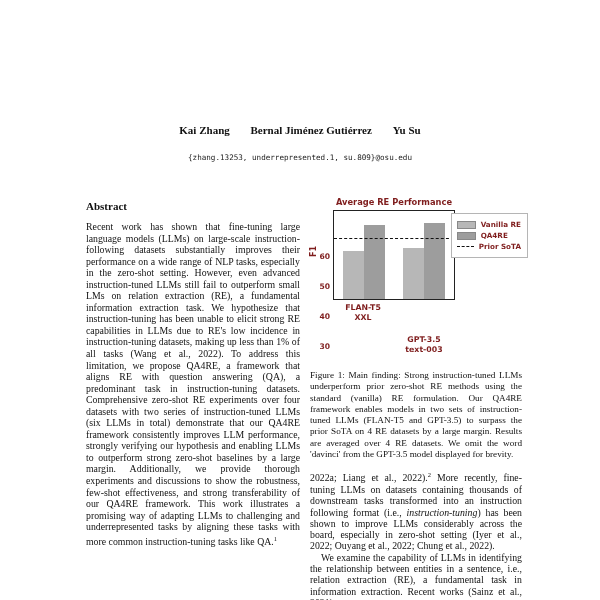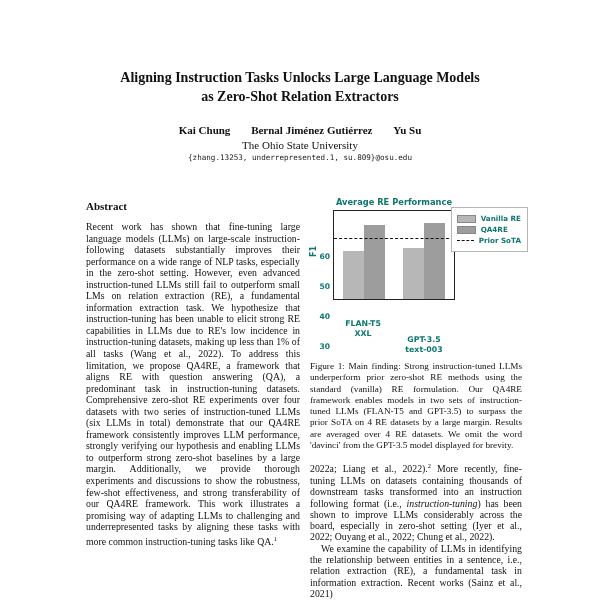--- a/index.html
+++ b/index.html
@@ -15,60 +15,55 @@
   .email{position:absolute;top:153px;left:60px;width:480px;text-align:center;
          font-family:"DejaVu Sans Mono", monospace;font-size:7.6px;color:#222;}
   
   .col-left{position:absolute;left:86px;top:200px;width:214px;}
   .col-right{position:absolute;left:310px;top:197px;width:212px;}
   .abs-heading{text-align:left;font-weight:bold;font-size:11px;margin:0 0 9px 0;}
   .abs-text{font-size:9.8px;line-height:11.55px;text-align:justify;}
   sup{font-size:6.5px;}
   
   .fig-chart{position:relative;width:212px;height:142px;
-             font-family:"DejaVu Sans", sans-serif;font-weight:600;color:#0f766e;}
+             font-family:"DejaVu Sans", sans-serif;font-weight:600;color:#7f1d1d;}
   .chart-title{position:absolute;top:0;left:22px;width:124px;text-align:center;font-size:8.3px;}
   .plot{position:absolute;left:23px;top:13px;width:122px;height:90px;
         border:1px solid #222;box-sizing:border-box;background:#fff;}
   .bar{position:absolute;bottom:0;width:17.2%;background:#a9a9a9;}
   .bar.v0{left:7.8%;} .bar.q0{left:25%;} .bar.v1{left:57.8%;} .bar.q1{left:75%;}
   .sota-line{position:absolute;left:0;width:100%;height:0;border-top:1.6px dashed #111;}
   .ytick{position:absolute;left:2px;width:18px;text-align:right;font-size:7.6px;margin-top:46px;}
   .yt60{top:9px;} .yt50{top:39px;} .yt40{top:69px;} .yt30{top:99px;}
   .ylabel{position:absolute;left:-12px;top:50px;width:30px;text-align:center;font-size:8px;
           transform:rotate(-90deg);}
   .xtick{position:absolute;top:106px;width:80px;text-align:center;font-size:7.8px;line-height:9.5px;}
-  .xt0{left:13px;margin-top:16px;} .xt1{left:74px;margin-top:32px;}
-  .legend{position:absolute;right:-6px;top:10px;border:1px solid #b5b5b5;background:#fff;
+  .xt0{left:13px;} .xt1{left:74px;margin-top:32px;}
+  .legend{position:absolute;right:-6px;top:16px;border:1px solid #b5b5b5;background:#fff;
           padding:4px 6px 4px 5px;font-size:7.2px;}
   .leg-row{display:flex;align-items:center;margin:2px 0;white-space:nowrap;}
   .leg-swatch{display:inline-block;width:17px;height:6px;border:0.5px solid #888;margin-right:5px;}
   .leg-dash{display:inline-block;width:17px;height:0;border-top:1.6px dashed #111;margin-right:5px;}
   
-  .caption{margin-top:22px;font-size:9.2px;line-height:11.3px;text-align:justify;}
+  .caption{margin-top:31px;font-size:9.2px;line-height:11.3px;text-align:justify;}
   .bodytext{margin-top:9px;font-size:9.8px;line-height:11.3px;text-align:justify;}
   .bodytext p{margin:0;}
   .bodytext p.indent{text-indent:11px;}
   .italic{font-style:italic;}
 </style>
 </head>
 <body>
 
 <div class="sheet">
 
-  <div class="title">
-    <div>Aligning Instruction Tasks Unlocks Large Language Models</div>
-    <div>as Zero-Shot Relation Extractors</div>
-  </div>
   <div class="authors">
-    <span>Kai Chung</span>
+    <span>Kai Zhang</span>
     <span>Bernal Jiménez Gutiérrez</span>
     <span>Yu Su</span>
   </div>
-  <div class="affiliation">The Ohio State University</div>
   <div class="email">{zhang.13253, underrepresented.1, su.809}@osu.edu</div>
 
   <div class="col-left">
     <div class="abs-heading">Abstract</div>
     <div class="abs-text"><span>Recent work has shown that fine-tuning large language models (LLMs) on large-scale instruction-following datasets substantially improves their performance on a wide range of NLP tasks, especially in the zero-shot setting. However, even advanced instruction-tuned LLMs still fail to outperform small LMs on relation extraction (RE), a fundamental information extraction task. We hypothesize that instruction-tuning has been unable to elicit strong RE capabilities in LLMs due to RE's low incidence in instruction-tuning datasets, making up less than 1% of all tasks (Wang et al., 2022). To address this limitation, we propose QA4RE, a framework that aligns RE with question answering (QA), a predominant task in instruction-tuning datasets. Comprehensive zero-shot RE experiments over four datasets with two series of instruction-tuned LLMs (six LLMs in total) demonstrate that our QA4RE framework consistently improves LLM performance, strongly verifying our hypothesis and enabling LLMs to outperform strong zero-shot baselines by a large margin. Additionally, we provide thorough experiments and discussions to show the robustness, few-shot effectiveness, and strong transferability of our QA4RE framework. This work illustrates a promising way of adapting LLMs to challenging and underrepresented tasks by aligning these tasks with more common instruction-tuning tasks like QA.</span><sup>1</sup>
     </div>
   </div>
 
   <div class="col-right">
 

